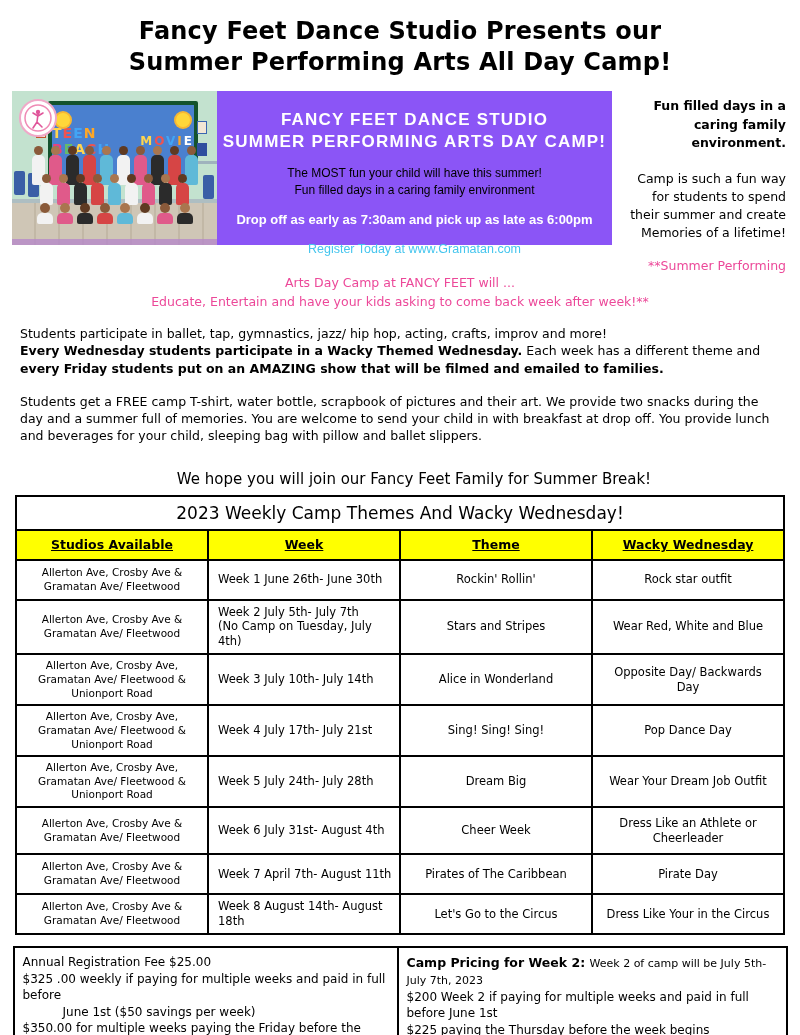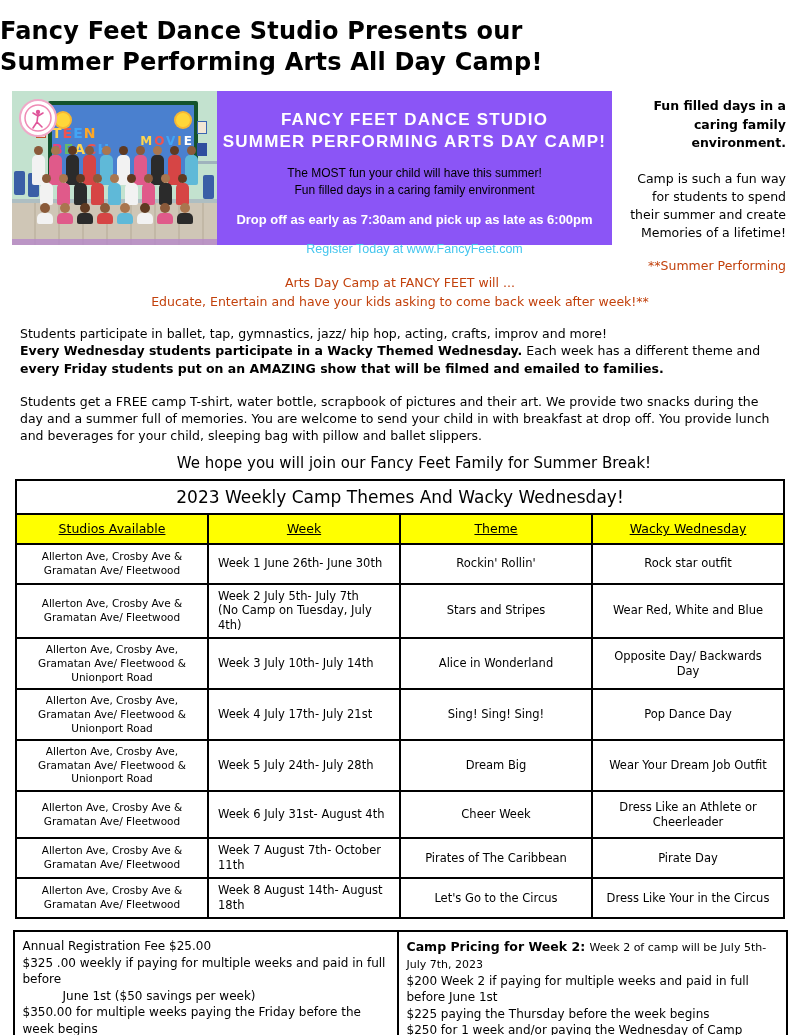--- a/index.html
+++ b/index.html
@@ -3,21 +3,21 @@
 <meta charset="utf-8">
 <style>
   * { margin:0; padding:0; box-sizing:border-box; }
   html,body { background:#fff; }
   body {
     width:800px; height:1035px; overflow:hidden; position:relative;
     font-family:"DejaVu Sans", sans-serif; color:#000;
   }
   
   .page-title {
-    padding-top:16px; font-weight:bold;
+    padding-top:16px; text-align:center; font-weight:bold;
     font-size:24px; line-height:1.3; letter-spacing:0.2px;
   }
   
   .hero { display:flex; margin:13px 10px 0 12px; height:154px; }
   
   .photo { position:relative; width:205px; height:154px; background:#c3e2cf; overflow:hidden; flex:none; }
   .photo .floor {
     position:absolute; left:0; right:0; bottom:0; height:44px;
     background:repeating-linear-gradient(90deg,#cfc6b6 0 22px,#c2b8a6 22px 24px);
   }
@@ -73,26 +73,26 @@
   
   .promo { margin-top:13px; font-size:12.5px; line-height:1.35; }
   .promo .r { text-align:right; margin-right:14px; }
   .promo .c { text-align:center; }
   .promo .c2 { text-align:center; margin-top:2px; }
   
   .para { margin:0 20px; font-size:12.5px; line-height:1.38; }
   .para.first { margin-top:14px; }
   .para.second { margin-top:16px; }
   .bold { font-weight:bold; }
-  .join-line { text-align:center; font-size:15px; margin-top:9px;padding-left:28px; }
+  .join-line { text-align:center; font-size:15px; margin-top:25px;padding-left:28px; }
   
   table.camp { width:770px; margin:7px auto 0 auto; border-collapse:collapse; table-layout:fixed; }
   table.camp td { border:2px solid #000; }
   .tbl-title { text-align:center; font-size:17px; height:34px; }
-  .tbl-head td { background:#ffff00; text-align:center; font-size:12.5px; font-weight:normal; height:30px; }
+  .tbl-head td { background:#ffff00; text-align:center; font-size:12.5px; font-weight:bold; height:30px; }
   .tbl-head span { text-decoration:underline; }
   td.c-studio { width:26%; text-align:center; font-size:10.5px; line-height:1.3; padding:4px 8px; }
   td.c-week { width:24.5%; font-size:11.5px; padding:4px 4px 4px 9px; line-height:1.3; }
   td.c-theme { width:25.5%; text-align:center; font-size:11.5px; line-height:1.3; padding:4px 6px; }
   td.c-wacky { width:24%; text-align:center; font-size:11.5px; line-height:1.3; padding:4px 10px; }
   tr.data-row { height:40px; }
   tr.data-row.tall { height:47px; }
   
   .pricing { display:flex; width:775px; margin:11px auto 0 auto; }
   .pricebox { border:2.5px solid #000; padding:6px 8px 8px 8px; font-size:12px; line-height:1.38; min-height:107px; }
@@ -175,30 +175,30 @@
   <div class="banner">
     <div class="h">
       <div>Fancy Feet Dance Studio</div>
       <div>Summer Performing Arts Day Camp!</div>
     </div>
     <div class="sub" style="color:#000000">
       <div>The MOST fun your child will have this summer!</div>
       <div>Fun filled days in a caring family environment</div>
     </div>
     <div class="drop">Drop off as early as 7:30am and pick up as late as 6:00pm</div>
-    <div class="reg" style="color:#45c5ee">Register Today at www.FancyFeet.com</div>
+    <div class="reg" style="color:#45c5ee">Register Today at www.Gramatan.com</div>
   </div>
 
   <div class="hero-side">
     <div class="s1">Fun filled days in a caring family environment.</div>
     <div class="s2">Camp is such a fun way for students to spend their summer and create Memories of a lifetime!</div>
   </div>
 </div>
 
-<div class="promo" style="color:#c2410c">
+<div class="promo" style="color:#ec4899">
   <div class="r">**Summer Performing</div>
   <div class="c">Arts Day Camp at FANCY FEET will ...</div>
   <div class="c2">Educate, Entertain and have your kids asking to come back week after week!**</div>
 </div>
 
 <div class="para first">
   <div>Students participate in ballet, tap, gymnastics, jazz/ hip hop, acting, crafts, improv and more!</div>
   <div><span class="bold">Every Wednesday students participate in a Wacky Themed Wednesday.</span><span> Each week has a different theme and </span><span class="bold">every Friday students put on an AMAZING show that will be filmed and emailed to families.</span></div>
 </div>
 
@@ -251,21 +251,21 @@
     <td class="c-wacky">Wear Your Dream Job Outfit</td>
   </tr>
   <tr class="data-row tall">
     <td class="c-studio">Allerton Ave, Crosby Ave &amp; Gramatan Ave/ Fleetwood</td>
     <td class="c-week">Week 6 July 31st- August 4th</td>
     <td class="c-theme">Cheer Week</td>
     <td class="c-wacky">Dress Like an Athlete or Cheerleader</td>
   </tr>
   <tr class="data-row">
     <td class="c-studio">Allerton Ave, Crosby Ave &amp; Gramatan Ave/ Fleetwood</td>
-    <td class="c-week">Week 7 August 7th- October 11th</td>
+    <td class="c-week">Week 7 April 7th- August 11th</td>
     <td class="c-theme">Pirates of The Caribbean</td>
     <td class="c-wacky">Pirate Day</td>
   </tr>
   <tr class="data-row">
     <td class="c-studio">Allerton Ave, Crosby Ave &amp; Gramatan Ave/ Fleetwood</td>
     <td class="c-week">Week 8 August 14th- August 18th</td>
     <td class="c-theme">Let's Go to the Circus</td>
     <td class="c-wacky">Dress Like Your in the Circus</td>
   </tr>
 </tbody>

